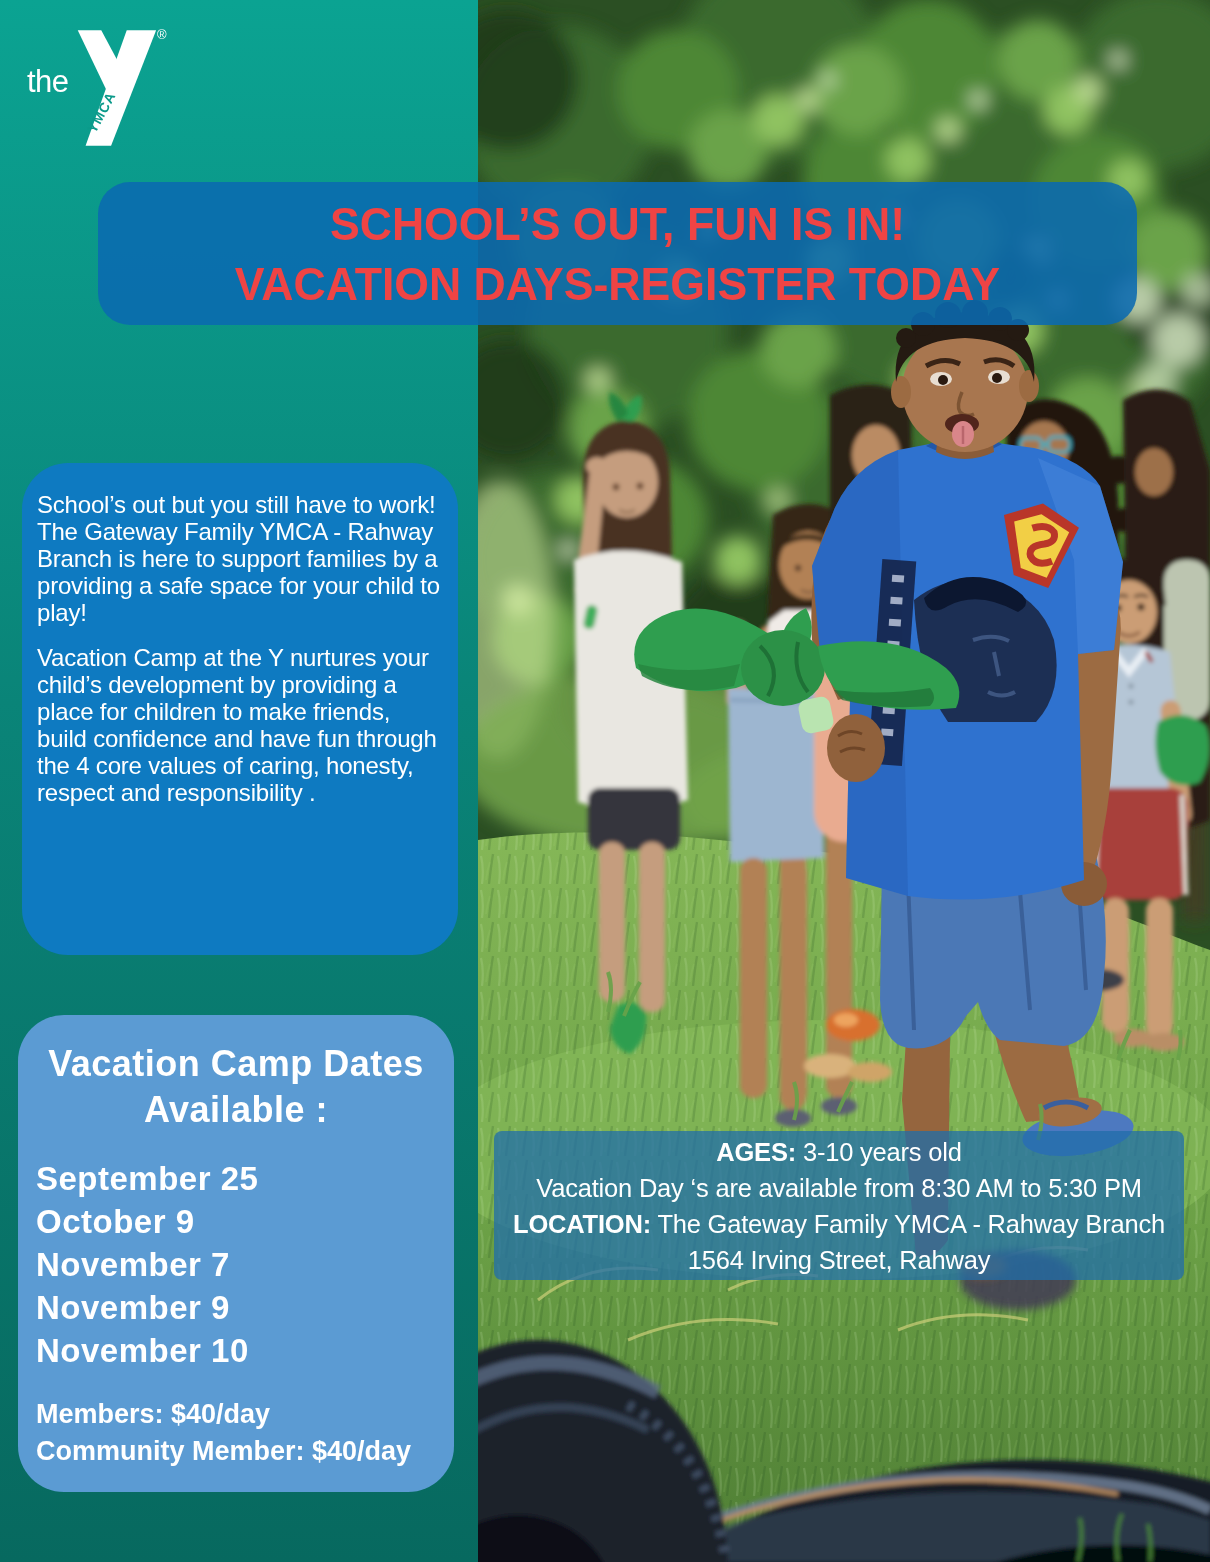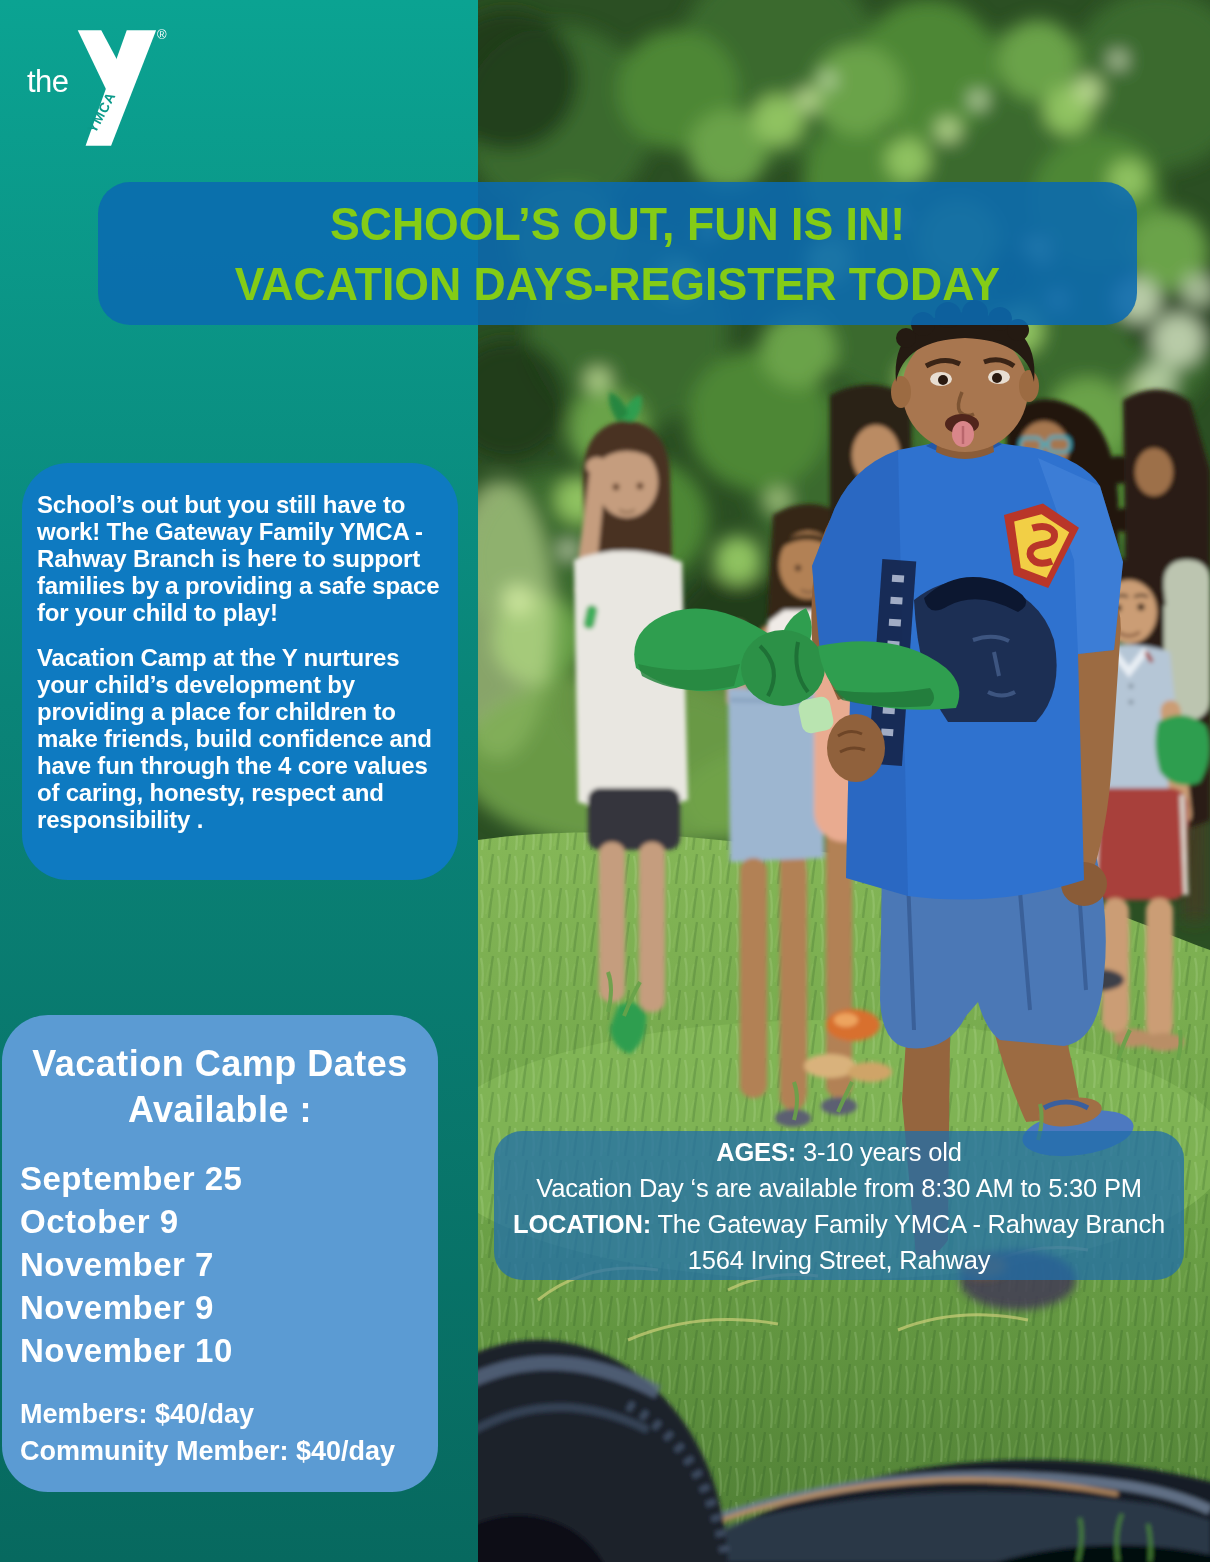--- a/index.html
+++ b/index.html
@@ -22,45 +22,45 @@
   .logo-y { position:absolute; left:66px; top:30px; width:96px; height:116px; }
   .logo-reg { position:absolute; left:157px; top:27px; font-size:13px; }
   .taglines { position:absolute; left:181px; top:77px; font-size:13.5px; line-height:18px; letter-spacing:0.4px; }
   .tagline-first { font-weight:bold; }
 
   
   .banner {
     position:absolute; left:98px; top:182px; width:1039px; height:143px;
     border-radius:32px; background:rgba(10,106,176,0.88);
     display:flex; flex-direction:column; justify-content:center; align-items:center;
-    color:#84cc16; text-align:center;
+    color:#ef4444; text-align:center;
   }
   .banner-line { font-size:46px; font-weight:bold; line-height:60px; letter-spacing:0px; transform:scaleX(0.97); white-space:nowrap; }
 
   
   .intro-box {
-    position:absolute; left:22px; top:463px; width:436px; height:417px; box-sizing:border-box;
+    position:absolute; left:22px; top:463px; width:436px; height:492px; box-sizing:border-box;
     border-radius:46px; background:#0e7ac1; color:#fff;
-    padding:28px 14px 18px 15px; font-size:24px; line-height:27px; letter-spacing:-0.2px;font-weight:bold;
+    padding:28px 14px 18px 15px; font-size:24px; line-height:27px; letter-spacing:-0.2px;
   }
   .intro-box p { margin:0 0 18px 0; }
 
   
   .dates-box {
-    position:absolute; left:2px; top:1015px; width:436px; height:477px; box-sizing:border-box;
+    position:absolute; left:18px; top:1015px; width:436px; height:477px; box-sizing:border-box;
     border-radius:46px; background:#5b9bd3; color:#fff; padding:26px 18px 0 18px;
   }
   .dates-heading { text-align:center; font-weight:bold; font-size:36px; line-height:46px; letter-spacing:0.5px; }
   .dates-list { margin-top:24px; font-weight:bold; font-size:33px; line-height:43px; letter-spacing:0.5px; }
   .dates-pricing { margin-top:24px; font-weight:bold; font-size:27px; line-height:37px; }
 
   
   .details-box {
     position:absolute; left:494px; top:1131px; width:690px; height:149px; box-sizing:border-box;
-    border-radius:28px; background:rgba(32,110,170,0.75); color:#fff;
+    border-radius:8px; background:rgba(32,110,170,0.75); color:#fff;
     display:flex; flex-direction:column; justify-content:center;
     text-align:center; font-size:25.5px; line-height:36px; letter-spacing:-0.2px;
   }
   .details-box .bold { font-weight:bold; }
 </style>
 </head>
 <body>
 
 <div class="flyer">
 

